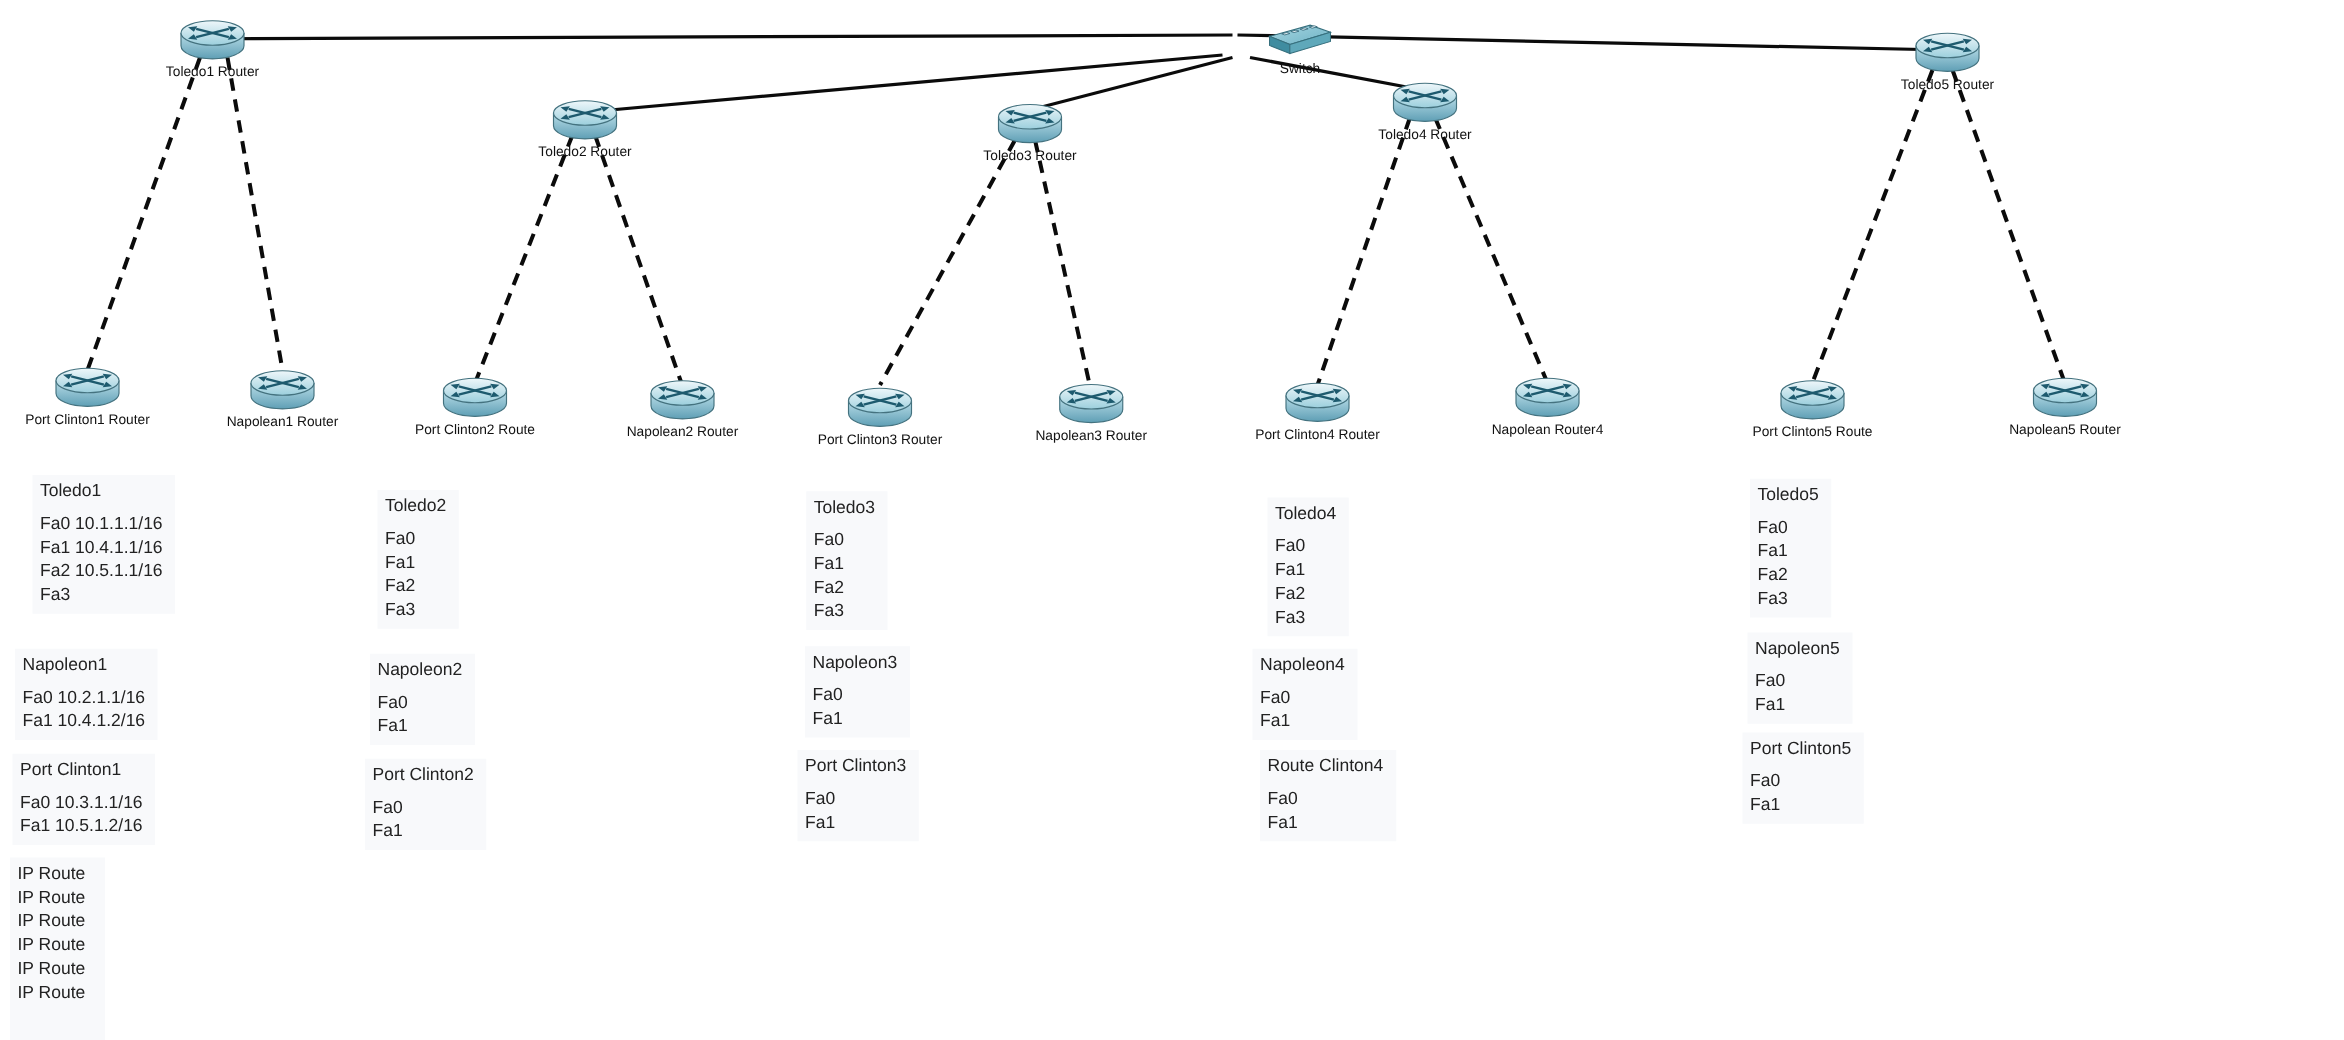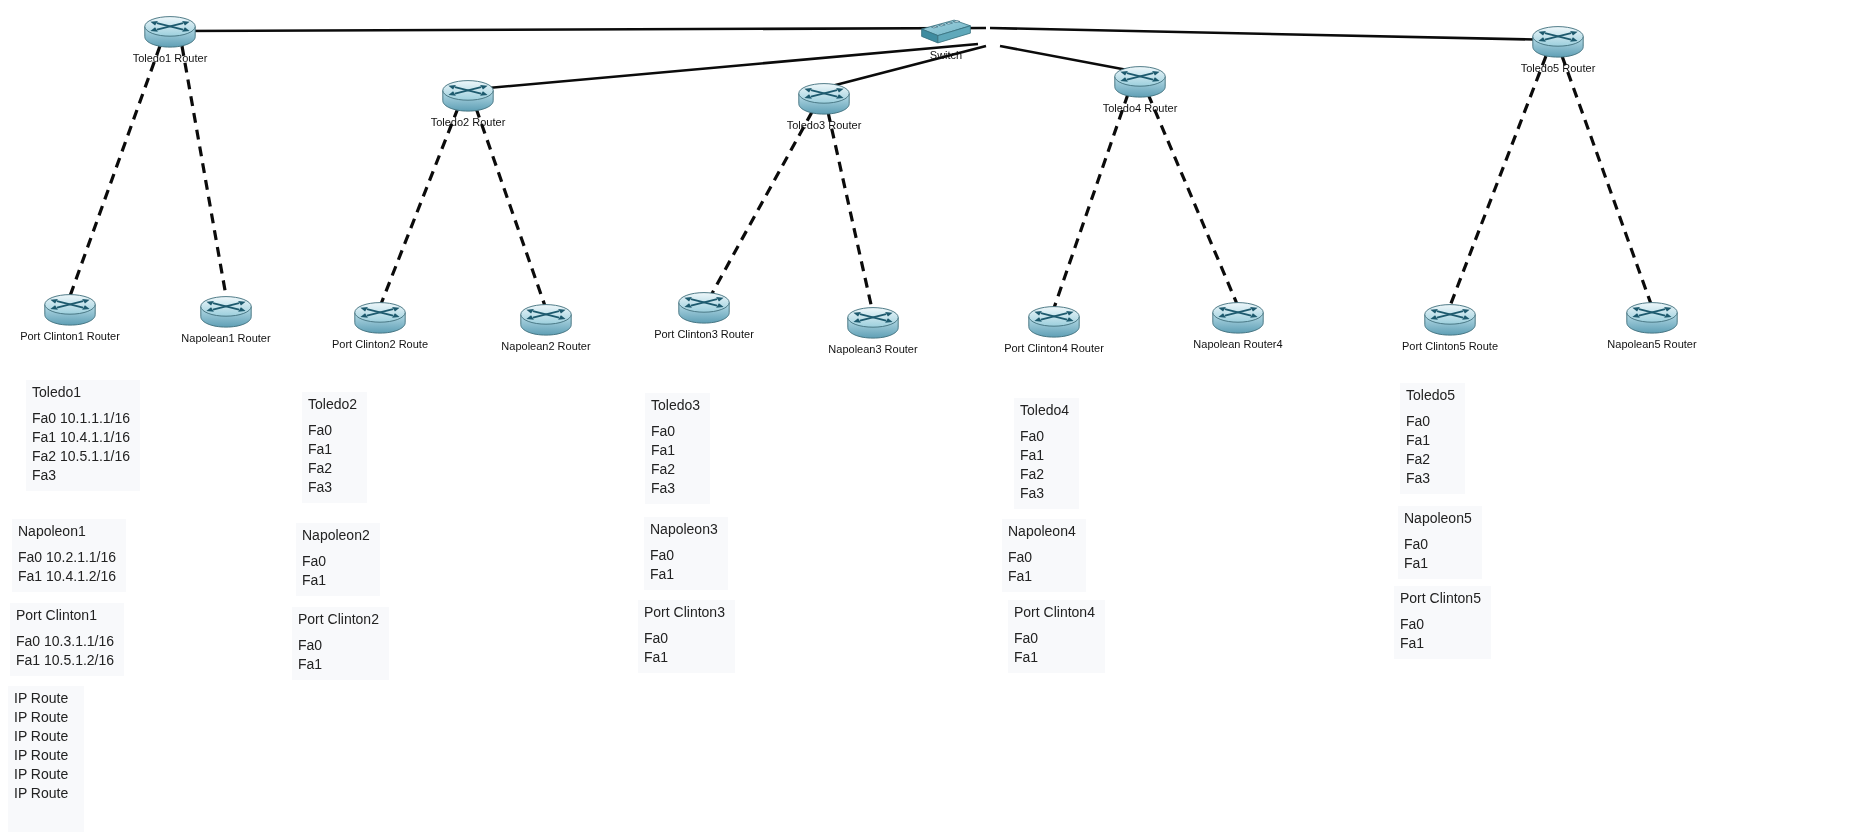--- a/index.html
+++ b/index.html
@@ -82,21 +82,21 @@
   <path class="dashed" d="M 458 108 L 381 304"></path>
   <path class="dashed" d="M 476 108 L 545 306"></path>
   <path class="dashed" d="M 812 112 L 704 308"></path>
   <path class="dashed" d="M 828 112 L 872 309"></path>
   <path class="dashed" d="M 1128 94 L 1054 308"></path>
   <path class="dashed" d="M 1148 94 L 1237 304"></path>
   <path class="dashed" d="M 1546 56 L 1450 306"></path>
   <path class="dashed" d="M 1562 56 L 1651 304"></path>
 </svg>
 
-<div class="device" style="left:920px;top:14px">
+<div class="device" style="left:1014px;top:14px">
   <svg class="switch-svg" viewBox="0 0 64 40">
       <use href="#switch-sym"></use>
     </svg>
   <div class="dev-label">Switch</div>
 </div>
 
 <div class="device" style="left:142px;top:12px">
   <svg class="router-svg" viewBox="0 0 60 42">
       <use href="#router-sym"></use>
     </svg>
@@ -144,21 +144,21 @@
       <use href="#router-sym"></use>
     </svg>
   <div class="dev-label">Port Clinton2 Route</div>
 </div>
 <div class="device" style="left:518px;top:300px">
   <svg class="router-svg" viewBox="0 0 60 42">
       <use href="#router-sym"></use>
     </svg>
   <div class="dev-label">Napolean2 Router</div>
 </div>
-<div class="device" style="left:676px;top:288px">
+<div class="device" style="left:676px;top:306px">
   <svg class="router-svg" viewBox="0 0 60 42">
       <use href="#router-sym"></use>
     </svg>
   <div class="dev-label">Port Clinton3 Router</div>
 </div>
 <div class="device" style="left:845px;top:303px">
   <svg class="router-svg" viewBox="0 0 60 42">
       <use href="#router-sym"></use>
     </svg>
   <div class="dev-label">Napolean3 Router</div>
@@ -280,21 +280,21 @@
     </div>
 </div>
 <div class="note" style="left:1002px;top:519px">
   <div class="note-title">Napoleon4</div>
   <div class="note-lines">
       <div>Fa0</div>
       <div>Fa1</div>
     </div>
 </div>
 <div class="note" style="left:1008px;top:600px">
-  <div class="note-title">Port Clinton4</div>
+  <div class="note-title">Route Clinton4</div>
   <div class="note-lines">
       <div>Fa0</div>
       <div>Fa1</div>
     </div>
 </div>
 
 <div class="note" style="left:1400px;top:383px">
   <div class="note-title">Toledo5</div>
   <div class="note-lines">
       <div>Fa0</div>

